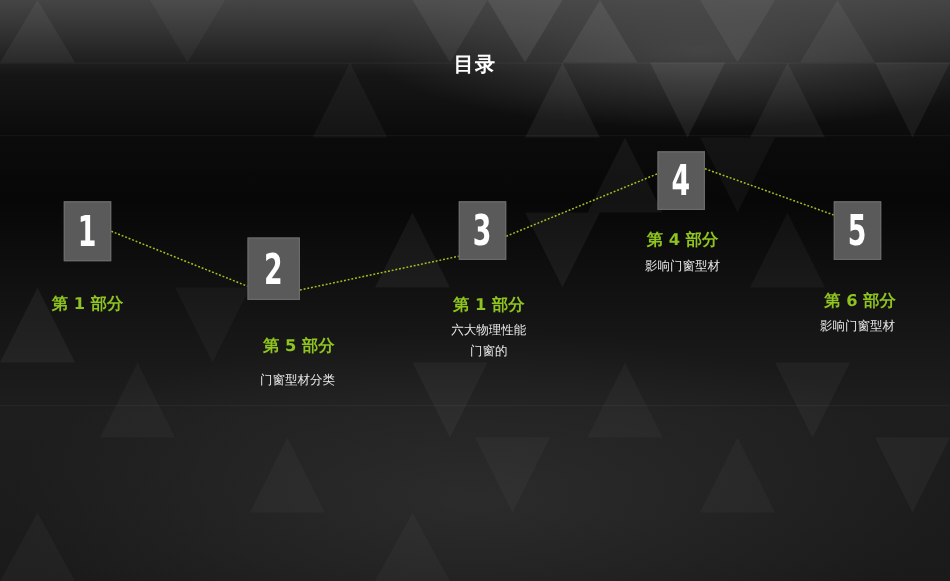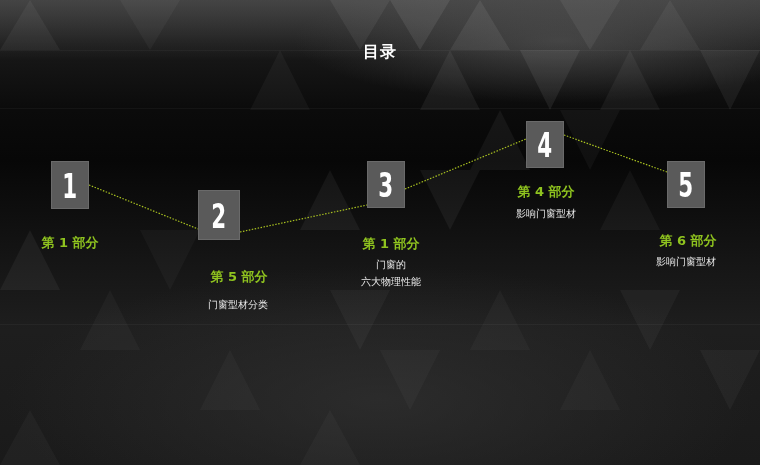--- a/index.html
+++ b/index.html
@@ -84,22 +84,22 @@
   <div class="part" style="left:199px; top:268px; width:80px;">第 5 部分</div>
   <div class="desc" style="left:188px; top:296px; width:100px;">
     <div>门窗型材分类</div>
   </div>
 
   <div class="box" style="left:367px; top:161px; width:38px; height:47px; line-height:47px; transform:none;">
     <span style="display:inline-block; transform:scaleX(0.7);">3</span>
   </div>
   <div class="part" style="left:351px; top:235px; width:80px;">第 1 部分</div>
   <div class="desc" style="left:341px; top:256px; width:100px;">
+    <div>六大物理性能</div>
     <div>门窗的</div>
-    <div>六大物理性能</div>
   </div>
 
   <div class="box" style="left:526px; top:121px; width:38px; height:47px; line-height:47px; transform:none;">
     <span style="display:inline-block; transform:scaleX(0.7);">4</span>
   </div>
   <div class="part" style="left:506px; top:183px; width:80px;">第 4 部分</div>
   <div class="desc" style="left:491px; top:205px; width:110px;">
     <div>影响门窗型材</div>
   </div>
 

